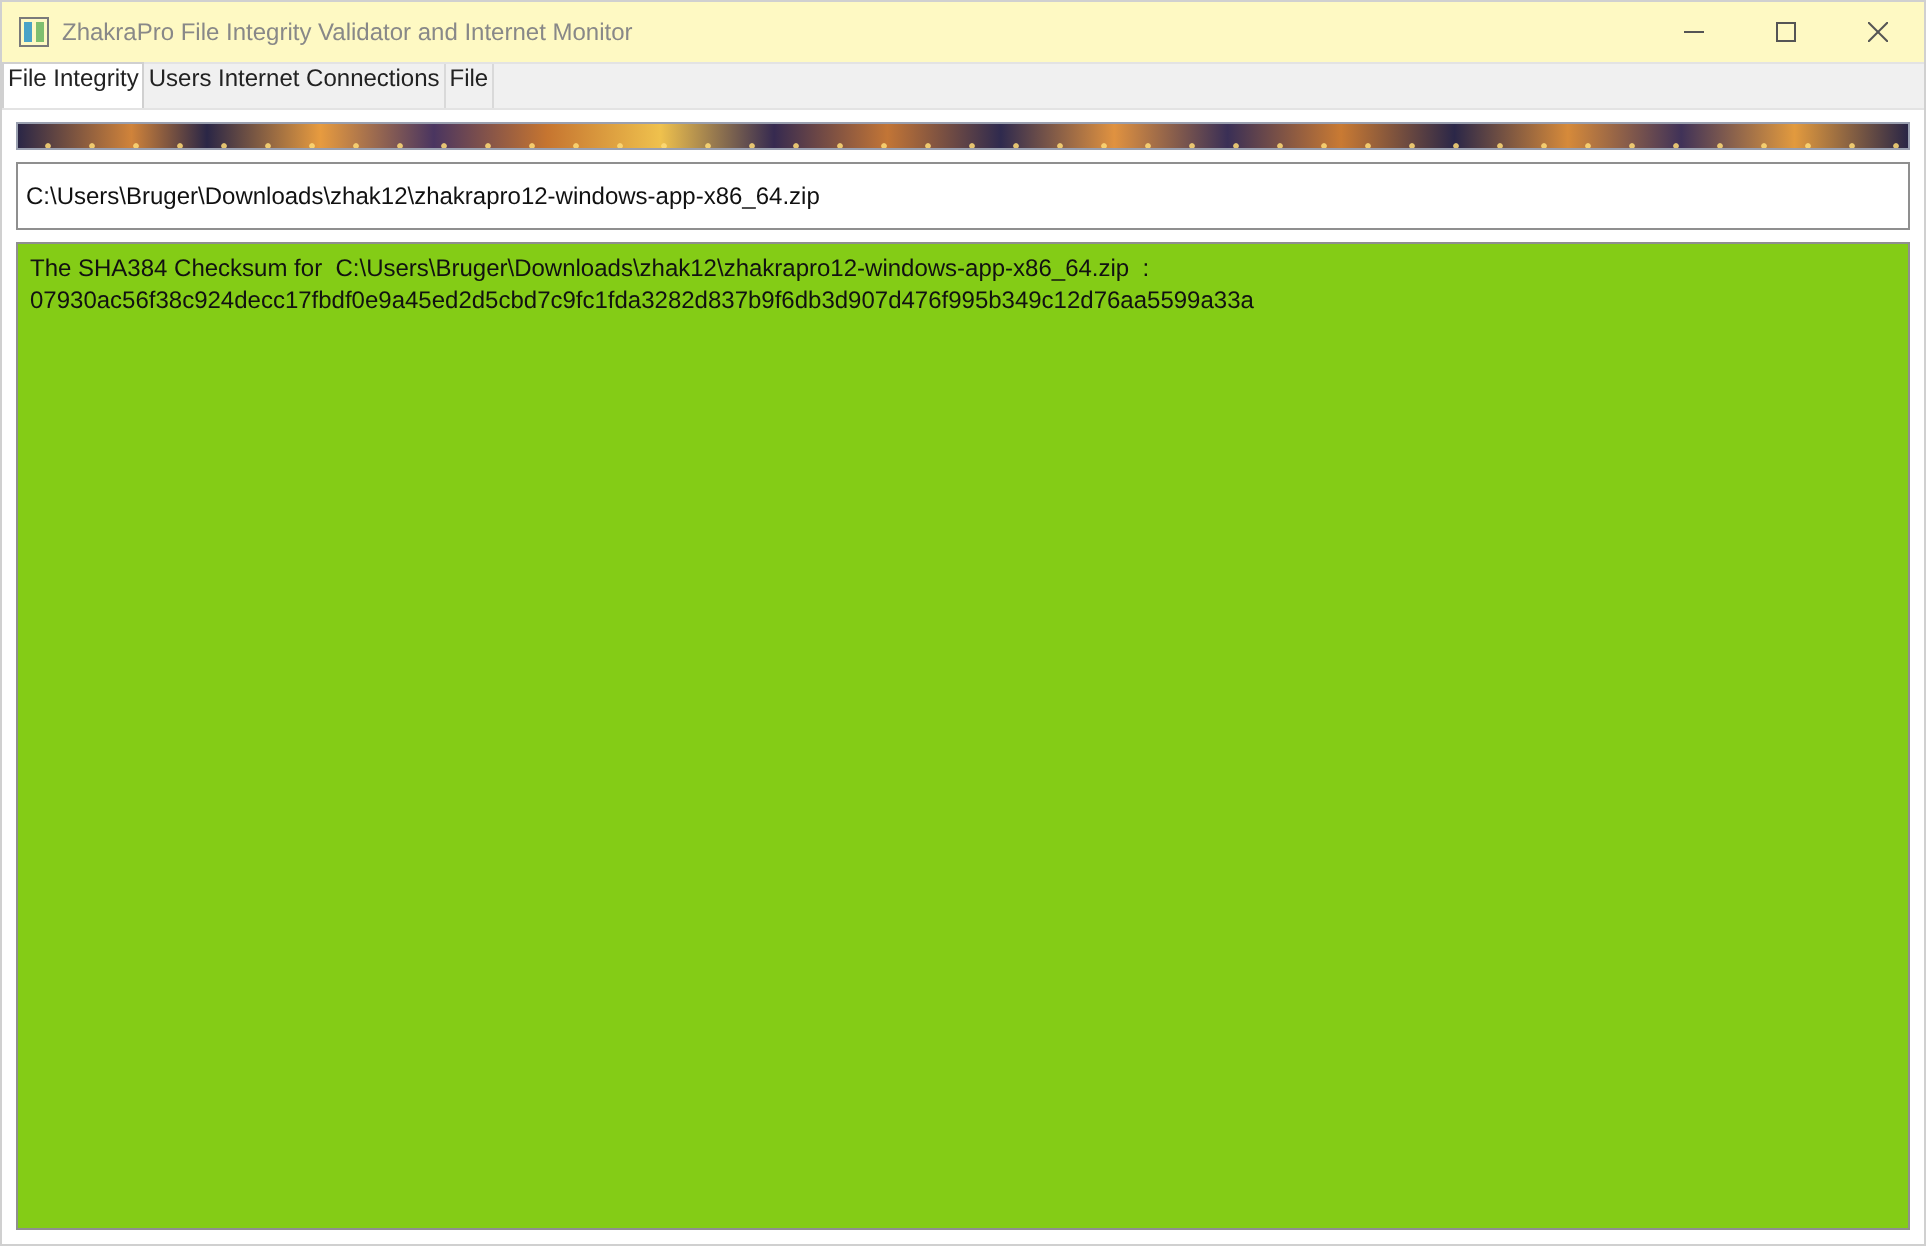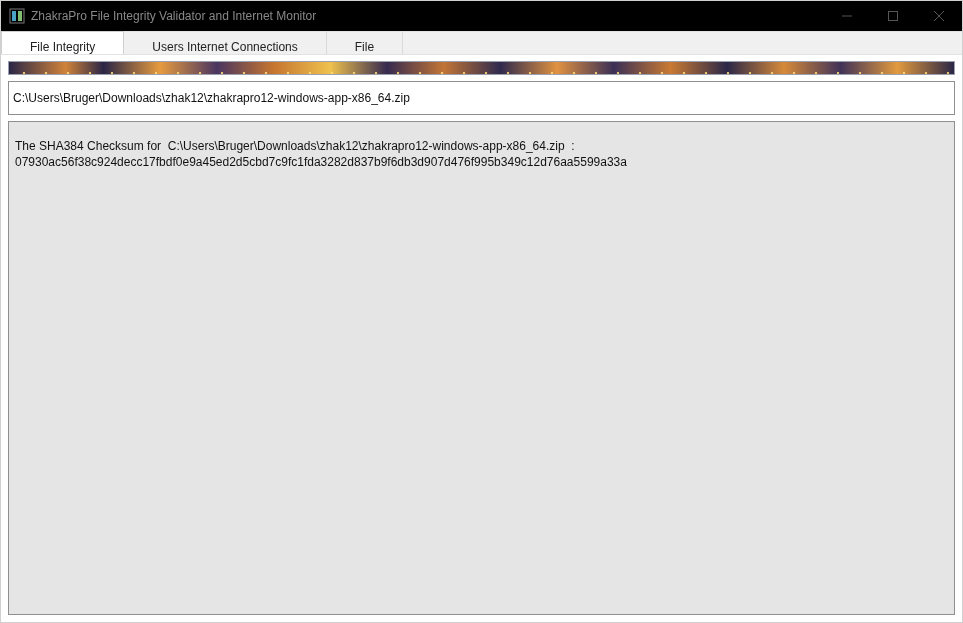--- a/index.html
+++ b/index.html
@@ -12,21 +12,21 @@
     overflow: hidden;
     display: flex;
     flex-direction: column;
     border: 1px solid #d0d0d0;
   }
   
   .titlebar {
     height: 30px;
     display: flex;
     align-items: center;
-    background: #000000;
+    background: #fef9c3;
     color: #888888;
     user-select: none;
   }
   .titlebar .app-icon {
     width: 16px;
     height: 16px;
     margin: 0 6px 0 8px;
     display: inline-flex;
   }
   .titlebar .title-text {
@@ -52,23 +52,23 @@
   .menubar {
     height: 24px;
     background: #f0f0f0;
     border-top: 1px solid #e3e3e3;
     border-bottom: 1px solid #e3e3e3;
     display: flex;
     align-items: stretch;
     font-size: 12px;
   }
   .menubar .menu-item {
-    padding: 0 28px;
-    display: flex;
-    align-items: flex-end;
+    padding: 0 2px;
+    display: flex;
+    align-items: flex-start;
     border-right: 1px solid #d9d9d9;
     color: #222;
     cursor: default;
   }
   .menubar .menu-item.active {
     background: #ffffff;
     border-top: 1px solid #d0d0d0;
     border-left: 1px solid #d0d0d0;
     border-right: 1px solid #d0d0d0;
     margin-top: -1px;
@@ -129,22 +129,22 @@
   .algo-caret {
     position: absolute;
     right: 6px;
     top: 50%;
     transform: translateY(-50%);
     pointer-events: none;
   }
   .output {
     flex: 1;
     border: 1px solid #8f8f8f;
-    background: #e5e5e5;
-    padding: 16px 6px;
+    background: #84cc16;
+    padding: 4px 6px;
     font-size: 12px;
     color: #111;
     line-height: 1.35;
     overflow: auto;
     white-space: pre-wrap;
     word-break: break-all;
   }
 </style>
 </head>
 <body>

